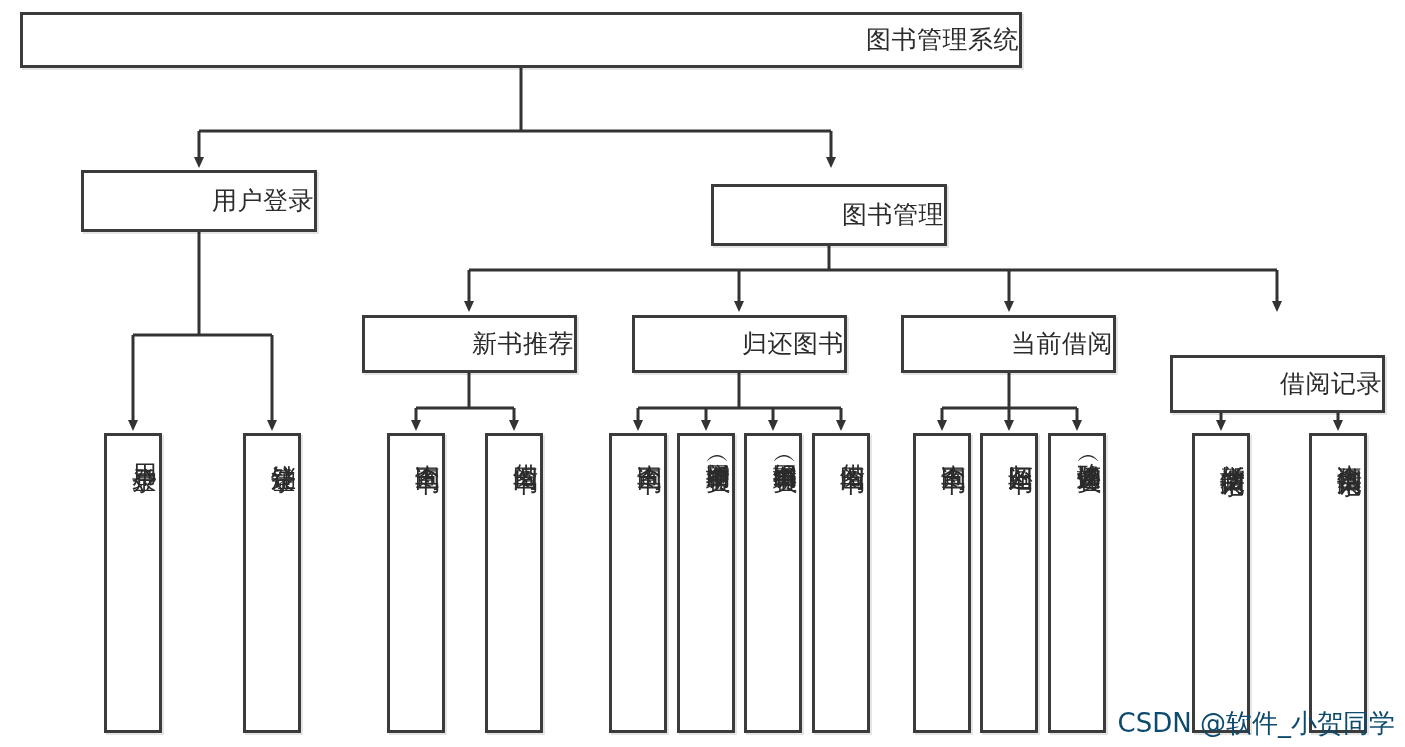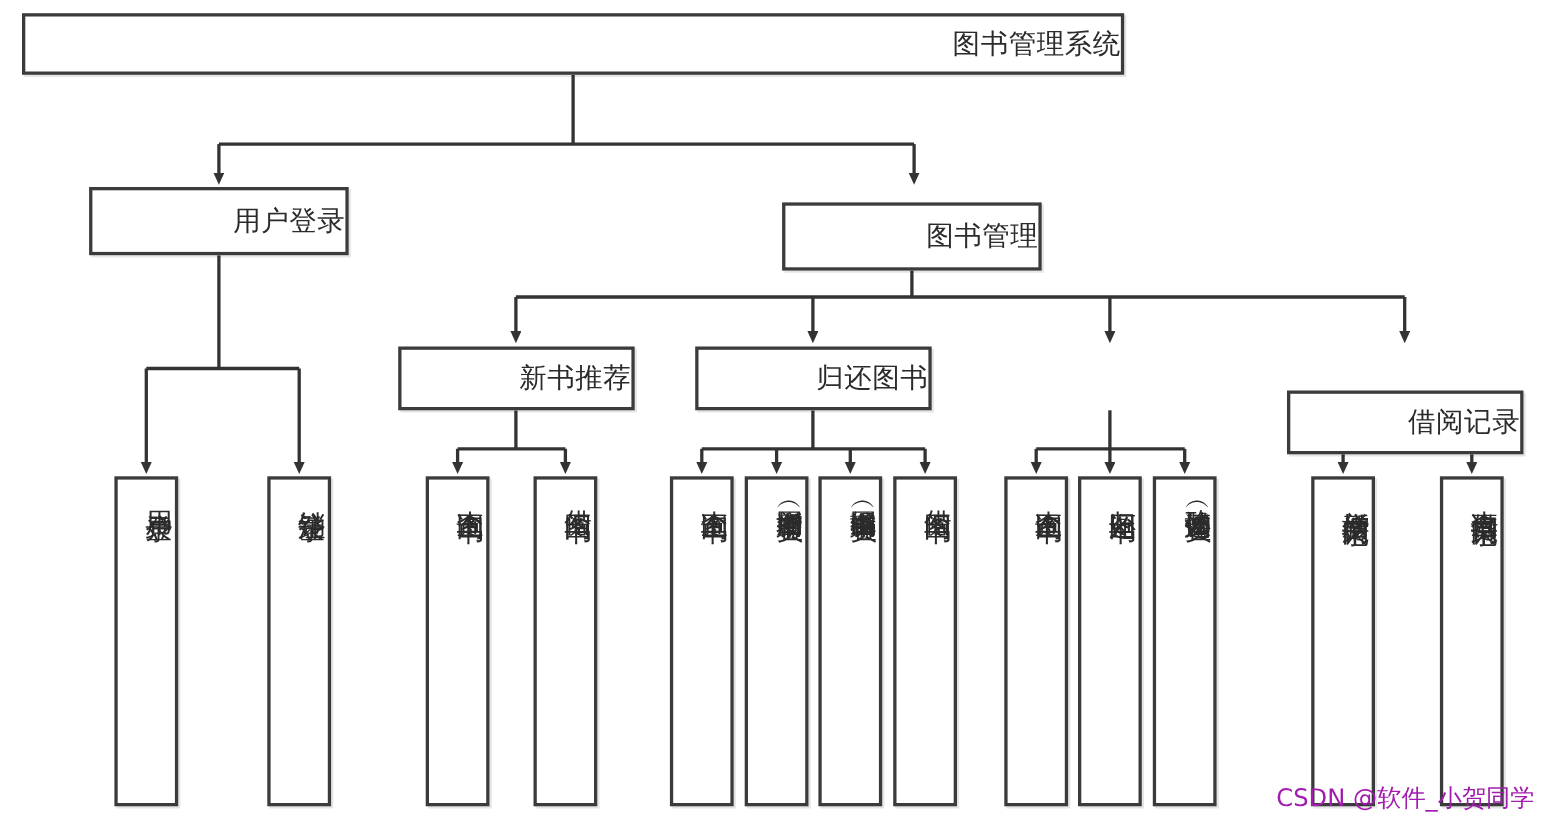--- a/index.html
+++ b/index.html
@@ -60,22 +60,22 @@
     -webkit-text-orientation: upright;
   }
   .node.vertical.tall .label {
     font-size: 24px;
     letter-spacing: 1px;
   }
   .watermark {
     position: absolute;
     right: 10px;
     bottom: 6px;
-    font-size: 22px;
-    color: #a21caf;
+    font-size: 26px;
+    color: #0c4a6e;
     white-space: nowrap;
     font-family: "DejaVu Sans", "Liberation Sans", sans-serif;
     text-align: center;
   }
 </style>
 </head>
 <body>
 
 <div id="diagram-root">
 
@@ -139,20 +139,23 @@
   <div class="node horizontal" style="left:711px; top:170px; width:236px; height:62px;margin-top:14px;">
     <span class="label">图书管理</span>
   </div>
 
   <div class="node horizontal" style="left:362px; top:315px; width:215px; height:58px;">
     <span class="label">新书推荐</span>
   </div>
   <div class="node horizontal" style="left:632px; top:315px; width:215px; height:58px;">
     <span class="label">归还图书</span>
   </div>
+  <div class="node horizontal" style="left:901px; top:315px; width:215px; height:58px;">
+    <span class="label">当前借阅</span>
+  </div>
   <div class="node horizontal" style="left:1170px; top:315px; width:215px; height:58px;margin-top:40px;">
     <span class="label">借阅记录</span>
   </div>
 
   <div class="node vertical" style="left:104px; top:433px; width:58px; height:300px;">
     <span class="label">用户登录</span>
   </div>
   <div class="node vertical" style="left:243px; top:433px; width:58px; height:300px;">
     <span class="label">注销登录</span>
   </div>

